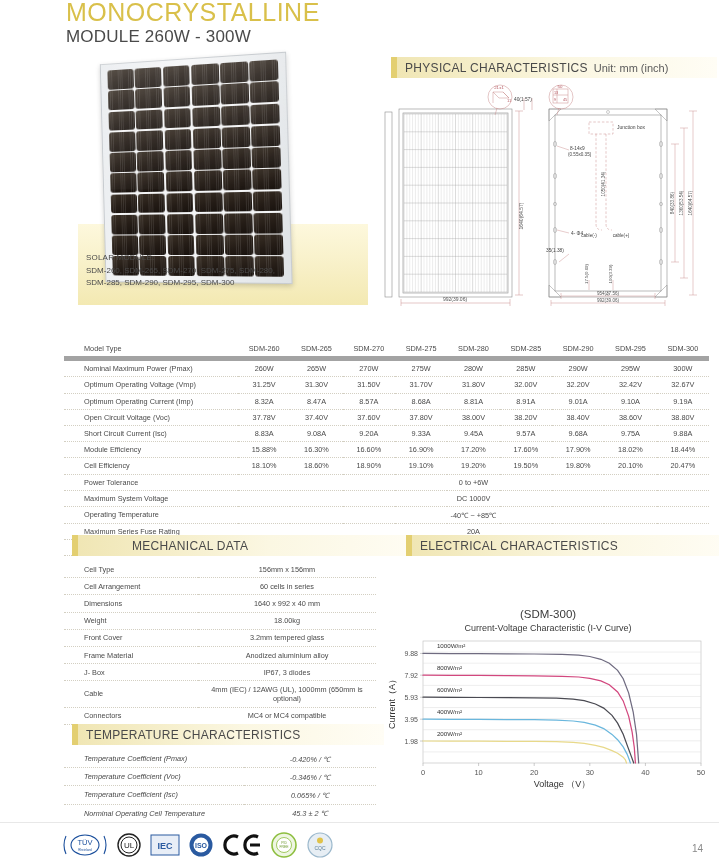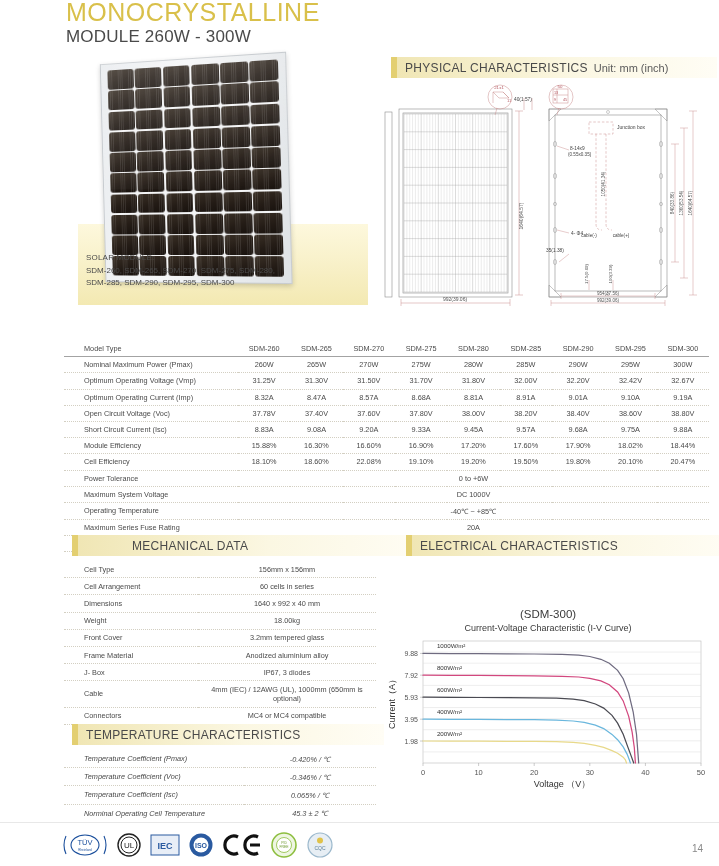--- a/index.html
+++ b/index.html
@@ -69,21 +69,21 @@
     font-size:12px;color:#4a4a4a;padding-left:14px;letter-spacing:.3px;
   }
   .sec .unit{font-size:11px;color:#5a5a5a;padding-left:6px;letter-spacing:0;}
 
   
   table{border-collapse:collapse;font-size:7.3px;color:#4a4a4a;}
   .et{position:absolute;left:64px;top:341px;width:645px;}
   .et td,.et th{
     border-bottom:1px dotted #d3cfc2;padding:3.1px 2px;font-weight:400;text-align:center;
   }
-  .et th{border-bottom:1px solid #a3a3a3;}
+  .et th{border-bottom:5px solid #a3a3a3;}
   .et .rl{text-align:left;padding-left:20px;width:152px;}
   .et thead th.rl{text-align:left;}
 
   .mt{position:absolute;left:64px;top:561px;width:312px;}
   .mt td{border-bottom:1px dotted #d3cfc2;padding:3.6px 2px;text-align:center;}
   .mt .rl{text-align:left;padding-left:20px;width:112px;}
 
   .tt{position:absolute;left:64px;top:750px;width:312px;}
   .tt td{border-bottom:1px dotted #d3cfc2;padding:3.6px 2px;text-align:center;font-style:italic;}
   .tt .rl{text-align:left;padding-left:20px;width:158px;}
@@ -453,21 +453,21 @@
           <td>17.20%</td>
           <td>17.60%</td>
           <td>17.90%</td>
           <td>18.02%</td>
           <td>18.44%</td>
         </tr>
         <tr>
           <td class="rl">Cell Efficiency</td>
           <td>18.10%</td>
           <td>18.60%</td>
-          <td>22.08%</td>
+          <td>18.90%</td>
           <td>19.10%</td>
           <td>19.20%</td>
           <td>19.50%</td>
           <td>19.80%</td>
           <td>20.10%</td>
           <td>20.47%</td>
         </tr>
         <tr>
           <td class="rl">Power Tolerance</td>
           <td colspan="9">0 to +6W</td>

